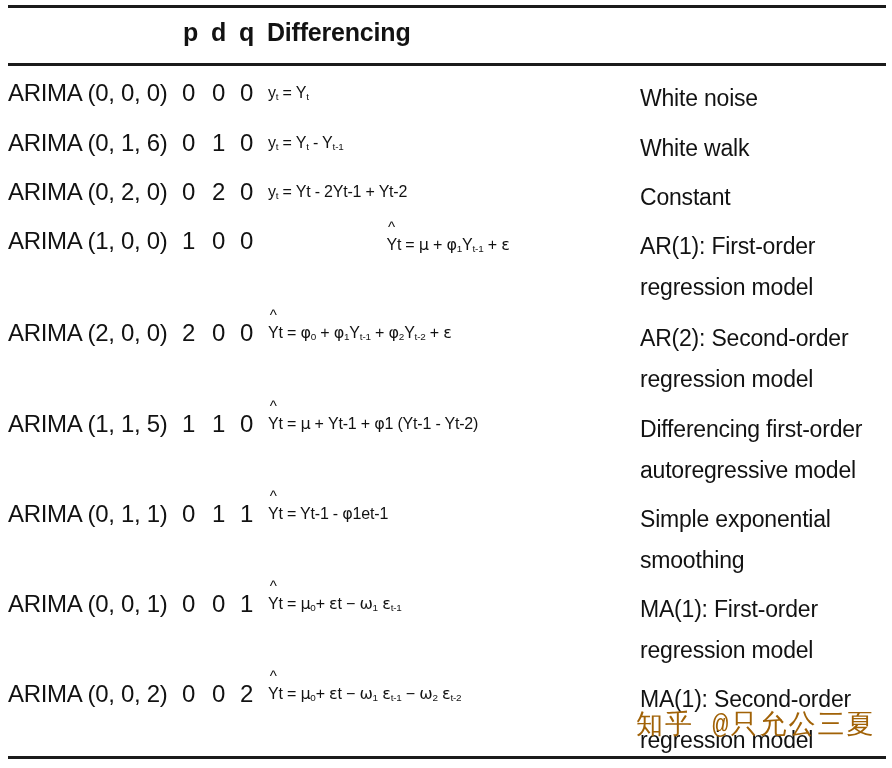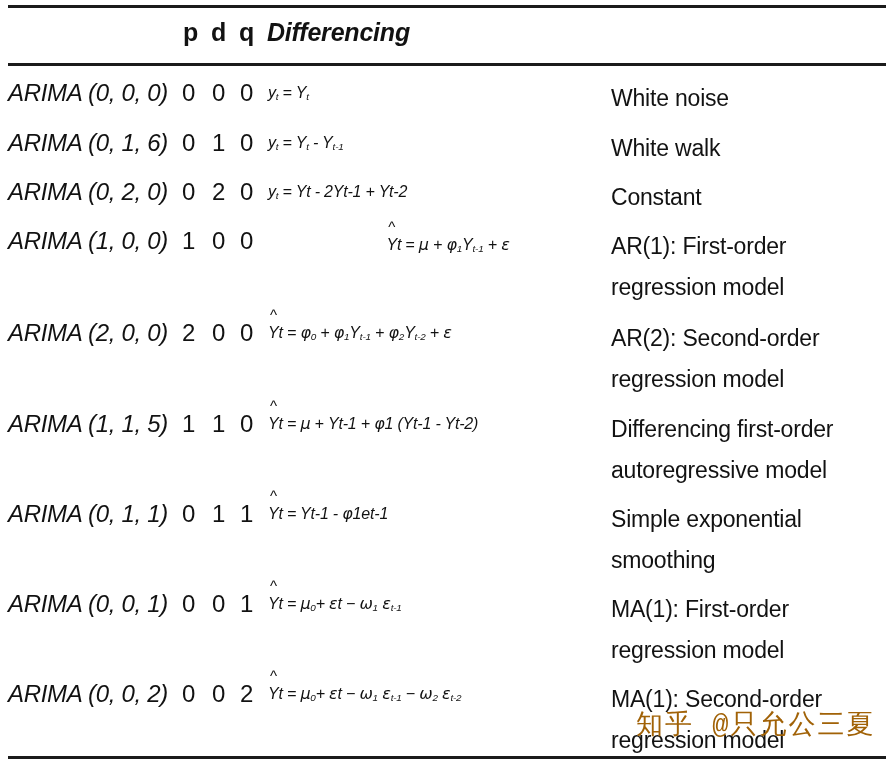--- a/index.html
+++ b/index.html
@@ -40,35 +40,33 @@
     position: absolute;
     left: 0;
     right: 0;
   }
 
   .c-model {
     position: absolute;
     left: 8px;
     width: 170px;
     white-space: nowrap;
-    font-style: italic;
   }
   .c-p { position: absolute; left: 182px; width: 18px; text-align: left; }
   .c-d { position: absolute; left: 212px; width: 18px; text-align: left; }
   .c-q { position: absolute; left: 240px; width: 18px; text-align: left; }
   .c-diff {
     position: absolute;
     left: 268px;
     width: 360px;
     white-space: nowrap;
-    font-style: italic;
   }
   .c-method {
     position: absolute;
-    left: 611px;
+    left: 640px;
     width: 250px;
   }
 
   
   .header .c-p,
   .header .c-d,
   .header .c-q,
   .header .c-diff,
   .header .c-method {
     font-weight: bold;

